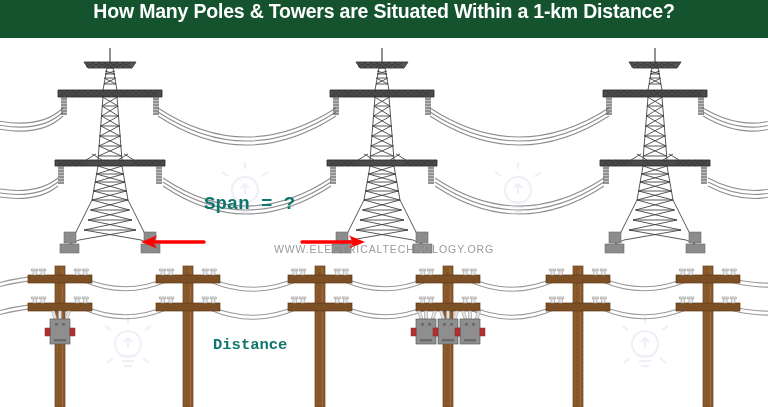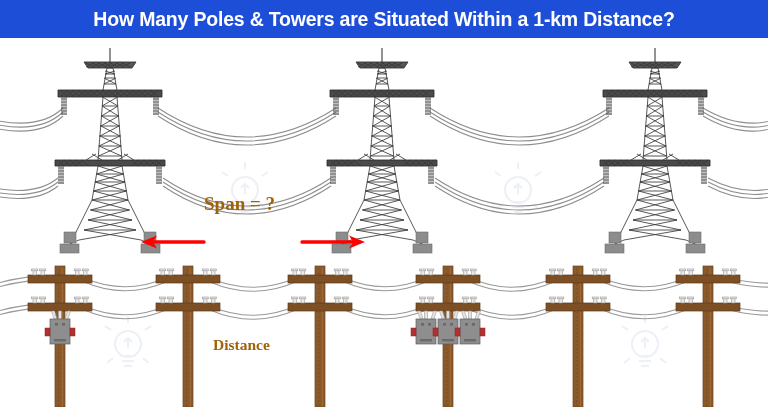--- a/index.html
+++ b/index.html
@@ -1,38 +1,38 @@
 <!DOCTYPE html>
 <html><head>
 <meta charset="utf-8">
 <style>
   html,body{margin:0;padding:0;background:#fff;}
   body{width:768px;height:407px;overflow:hidden;font-family:"Liberation Sans",sans-serif;}
   #page{position:relative;width:768px;height:407px;background:#ffffff;overflow:hidden;}
 
   
-  #banner{position:absolute;left:0;top:0;width:768px;height:38px;background:#1d4ed8;
-          display:flex;align-items:center;justify-content:center;}
+  #banner{position:absolute;left:0;top:0;width:768px;height:38px;background:#14532d;
+          display:flex;align-items:flex-start;justify-content:center;}
   #banner-title{color:#ffffff;font-size:19.5px;font-weight:bold;letter-spacing:-0.2px;
                 white-space:nowrap;font-family:"Liberation Sans",sans-serif;}
 
   
   #tower-stage{position:absolute;left:0;top:38px;width:768px;height:222px;}
   #pole-stage{position:absolute;left:0;top:262px;width:768px;height:145px;}
 
   .layer{position:absolute;left:0;top:0;width:768px;height:100%;}
 
   
   #watermark-url{position:absolute;left:0;top:243px;width:768px;text-align:center;
                  color:#9a9a9a;font-size:10.5px;letter-spacing:0.9px;
                  font-family:"Liberation Sans",sans-serif;}
 
   
-  .anno-label{position:absolute;color:#a16207;font-weight:bold;
-              font-family:Liberation Serif, serif;white-space:nowrap;}
+  .anno-label{position:absolute;color:#0f766e;font-weight:bold;
+              font-family:Liberation Mono, monospace;white-space:nowrap;}
   #span-label{left:204px;top:193px;font-size:19px;}
   #distance-label{left:213px;top:336px;font-size:15.5px;text-align:center;}
 
   .arrow-svg{position:absolute;}
   #span-arrow-left{left:140px;top:196px;}
   #span-arrow-right{left:300px;top:196px;}
 </style>
 </head>
 <body>
 
@@ -175,20 +175,21 @@
       <path d="M1 8 L17 1.5 L13 8 L17 14.5 Z" fill="#ff0000"></path>
     </svg>
     <svg id="span-arrow-right" class="arrow-svg" width="66" height="16" viewBox="0 0 66 16">
       <path d="M2 8 L52 8" stroke="#ff0000" stroke-width="3.4" stroke-linecap="round"></path>
       <path d="M65 8 L49 1.5 L53 8 L49 14.5 Z" fill="#ff0000"></path>
     </svg>
   </div>
 
   <div id="span-label" class="anno-label">Span = ?</div>
 
+  <div id="watermark-url">WWW.ELECTRICALTECHNOLOGY.ORG</div>
 
   <div id="pole-stage">
 
     <svg class="layer" viewBox="0 0 768 145">
       <g stroke="#eef0f7" fill="none" stroke-width="2.1">
         <circle cx="128" cy="82" r="13"></circle>
         <path d="M121 94 h14 M122 99 h12 M124 104 h8"></path>
         <path d="M128 76 v10 M124 80 l4 -4 l4 4"></path>
         <path d="M128 61 v-7 M111 68 l-6 -4 M145 68 l6 -4 M113 96 l-6 5 M143 96 l6 5"></path>
       </g>

